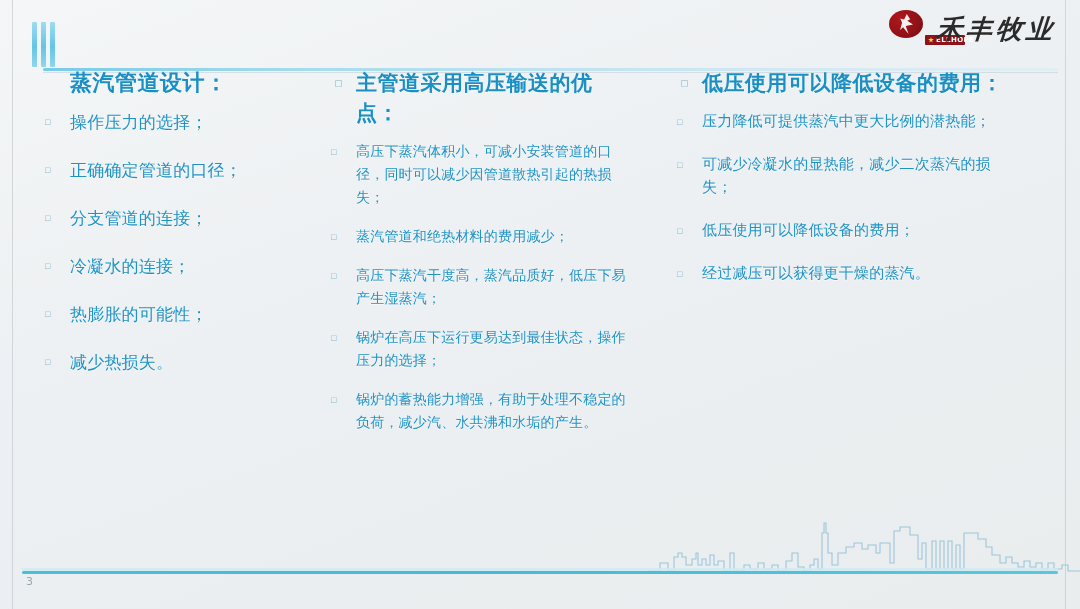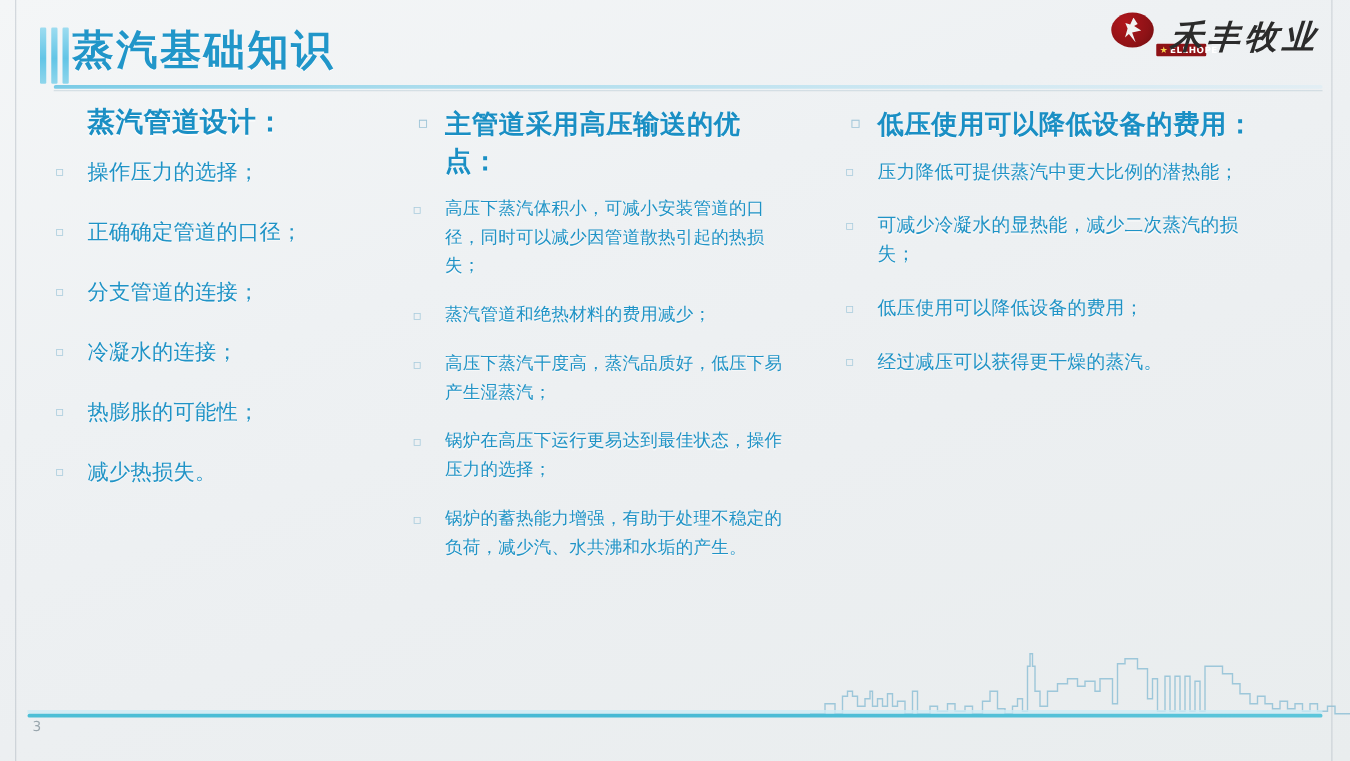--- a/index.html
+++ b/index.html
@@ -147,21 +147,21 @@
     letter-spacing: 4px;
     font-style: italic;
     transform: skewX(-4deg);
     white-space: nowrap;
   }
 
   
   .columns {
     position: absolute;
     left: 0;
-    top: 84px;
+    top: 68px;
     width: 1080px;
     height: 450px;
   }
   .col {
     position: absolute;
     top: 0;
   }
   .col-1 { left: 44px;  width: 280px; }
   .col-2 { left: 330px; width: 300px; }
   .col-3 { left: 676px; width: 330px; }
@@ -259,21 +259,20 @@
 <body>
 
 <div id="slide">
 
   <div class="header">
     <div class="title-bars">
       <span></span>
         <span></span>
         <span></span>
     </div>
-    <div class="slide-title">蒸汽基础知识</div>
     <div class="header-rule"></div>
     <div class="header-rule-2"></div>
 
     <div class="logo">
       <div class="logo-mark">
         <div class="disc"></div>
         <div class="bird"></div>
         <div class="ribbon">
           <i></i>
           <b>ELLHOPE</b>

